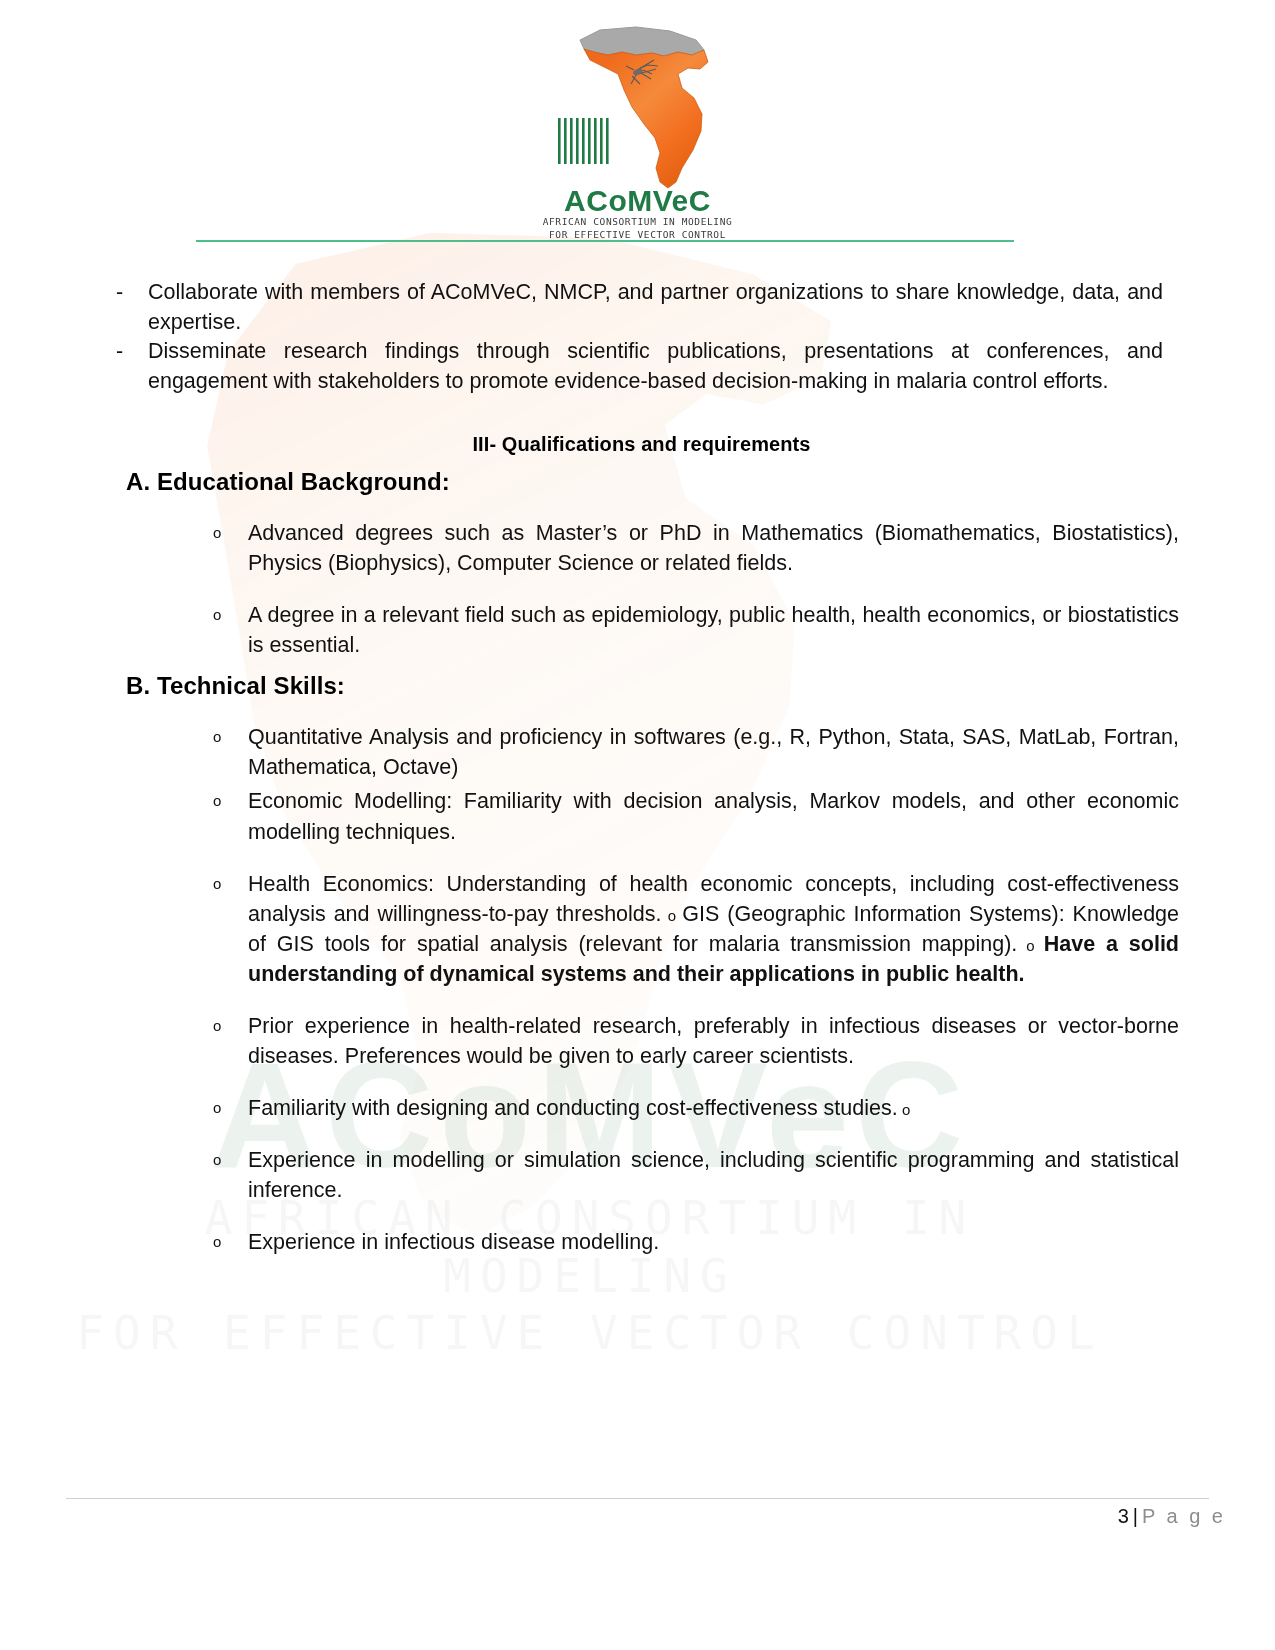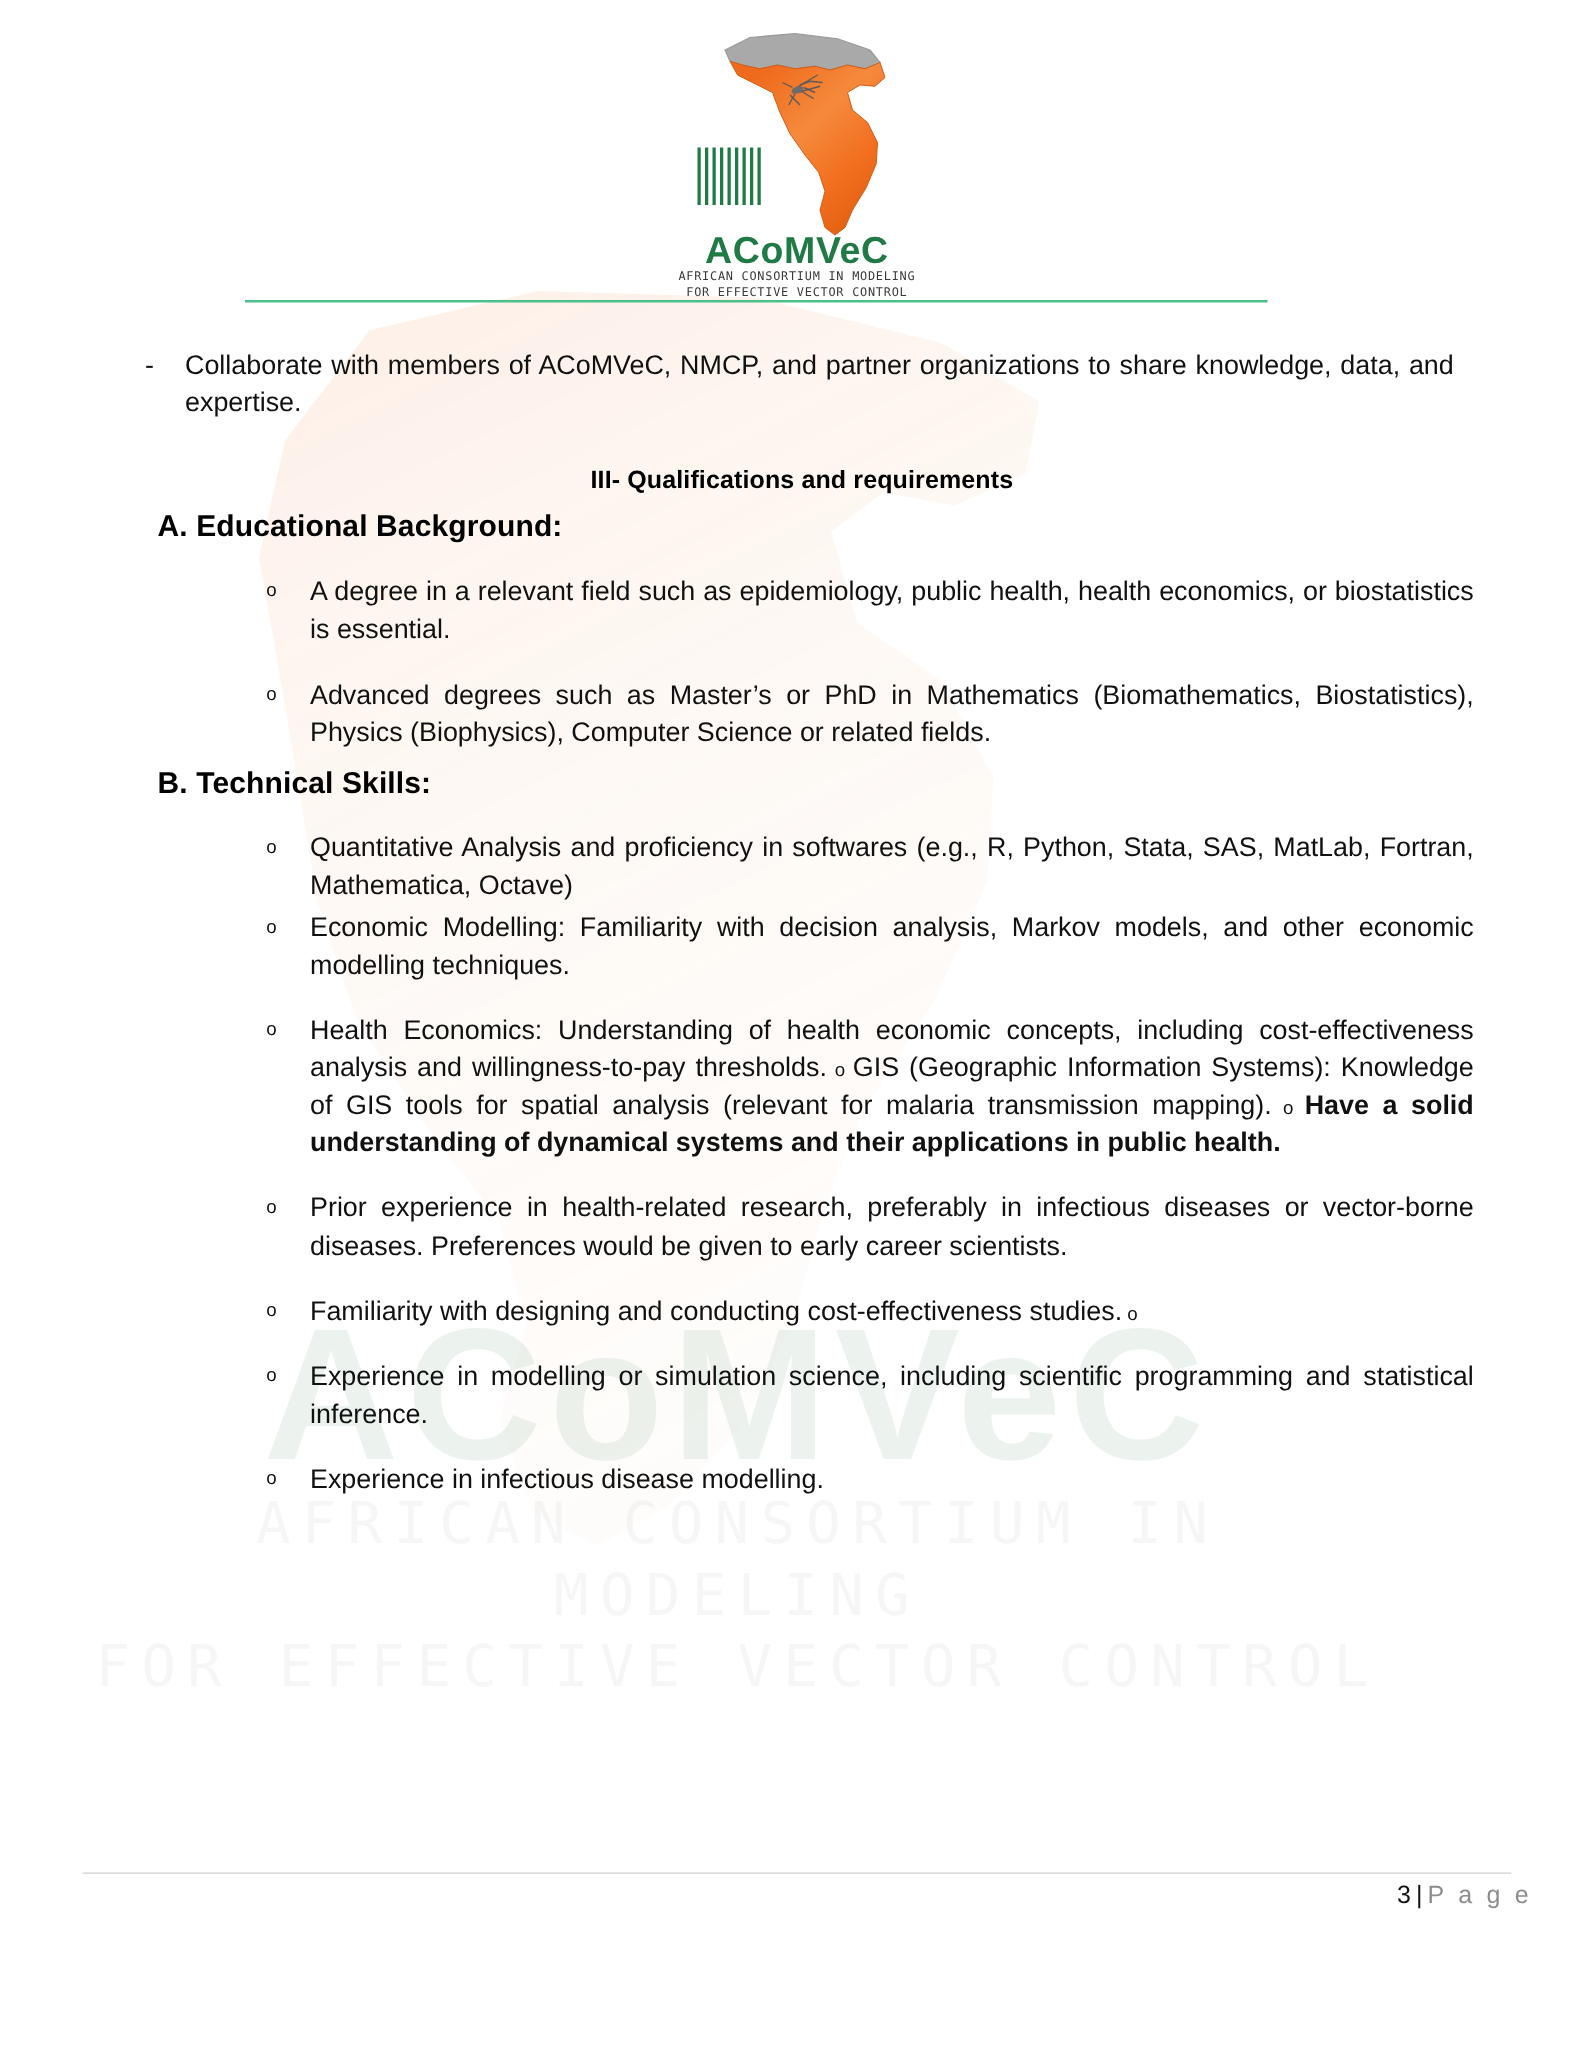--- a/index.html
+++ b/index.html
@@ -269,28 +269,29 @@
       <div class="logo-tag1">AFRICAN CONSORTIUM IN MODELING</div>
       <div class="logo-tag2">FOR EFFECTIVE VECTOR CONTROL</div>
     </div>
   </div>
   <div class="header-rule"></div>
 
   <div class="content">
 
     <ul class="dash-list">
       <li>Collaborate with members of ACoMVeC, NMCP, and partner organizations to share knowledge, data, and expertise.</li>
+      <li>Disseminate research findings through scientific publications, presentations at conferences, and engagement with stakeholders to promote evidence-based decision-making in malaria control efforts.</li>
     </ul>
 
     <div class="h-main">III- Qualifications and requirements</div>
 
     <div class="h-sub">A. Educational Background:</div>
     <ul class="o-list">
+      <li>Advanced degrees such as Master’s or PhD in Mathematics (Biomathematics, Biostatistics), Physics (Biophysics), Computer Science or related fields.</li>
       <li>A degree in a relevant field such as epidemiology, public health, health economics, or biostatistics is essential.</li>
-      <li>Advanced degrees such as Master’s or PhD in Mathematics (Biomathematics, Biostatistics), Physics (Biophysics), Computer Science or related fields.</li>
     </ul>
 
     <div class="h-sub">B. Technical Skills:</div>
     <ul class="o-list">
       <li>Quantitative Analysis and proficiency in softwares (e.g., R, Python, Stata, SAS, MatLab, Fortran, Mathematica, Octave)</li>
       <li class="tight">Economic Modelling: Familiarity with decision analysis, Markov models, and other economic modelling techniques.</li>
       <li><span>Health Economics: Understanding of health economic concepts, including cost-effectiveness analysis and willingness-to-pay thresholds.</span><span class="inline-o"> o </span><span>GIS (Geographic Information Systems): Knowledge of GIS tools for spatial analysis (relevant for malaria transmission mapping).</span><span class="inline-o"> o </span><b>Have a solid understanding of dynamical systems and their applications in public health.</b></li>
     </ul>
 
     <ul class="o-list">

